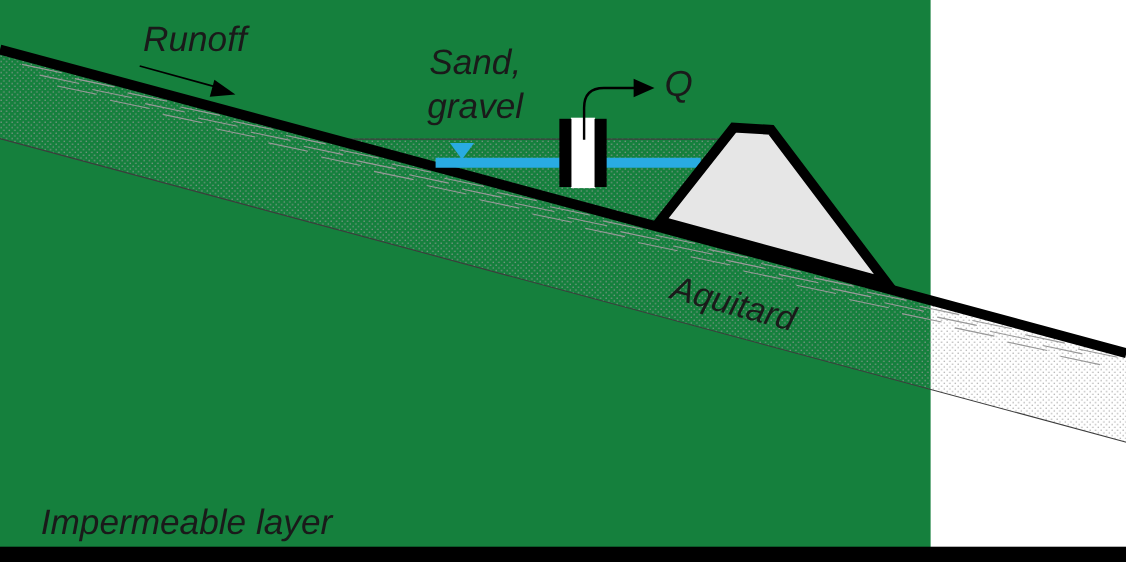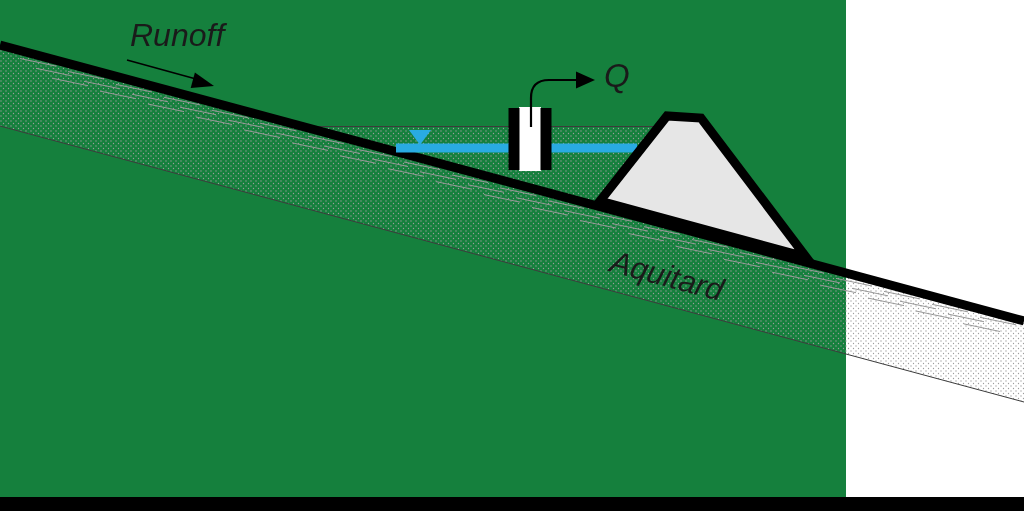--- a/index.html
+++ b/index.html
@@ -129,19 +129,22 @@
     <line class="arrow-line" stroke-width="1.6" x1="127" y1="60" x2="196" y2="79"></line>
     <polygon class="arrow-head" points="214,86 194.9,72.6 190.7,88"></polygon>
 
     <polygon class="dam-shape" points="600,201 667,116 701,118 806,257"></polygon>
 
     <rect class="base-bar" x="0" y="497" width="1024" height="14"></rect>
   </svg>
 
   <div class="label label-runoff">Runoff</div>
 
+  <div class="label label-sand">Sand,
+gravel</div>
 
   <div class="label label-q">Q</div>
 
 
   <div class="label label-aquitard">Aquitard</div>
 
+  <div class="label label-impermeable">Impermeable layer</div>
 </div>
 
 </body></html>

